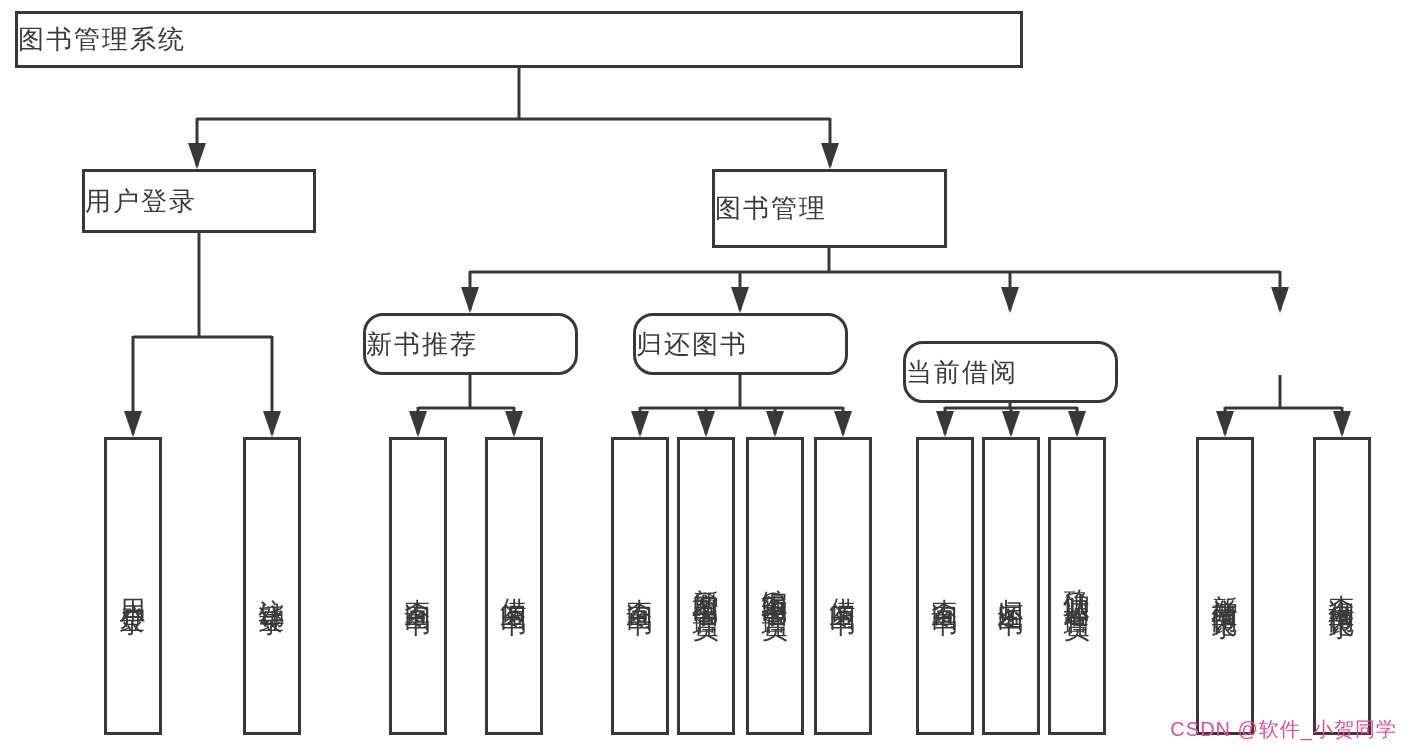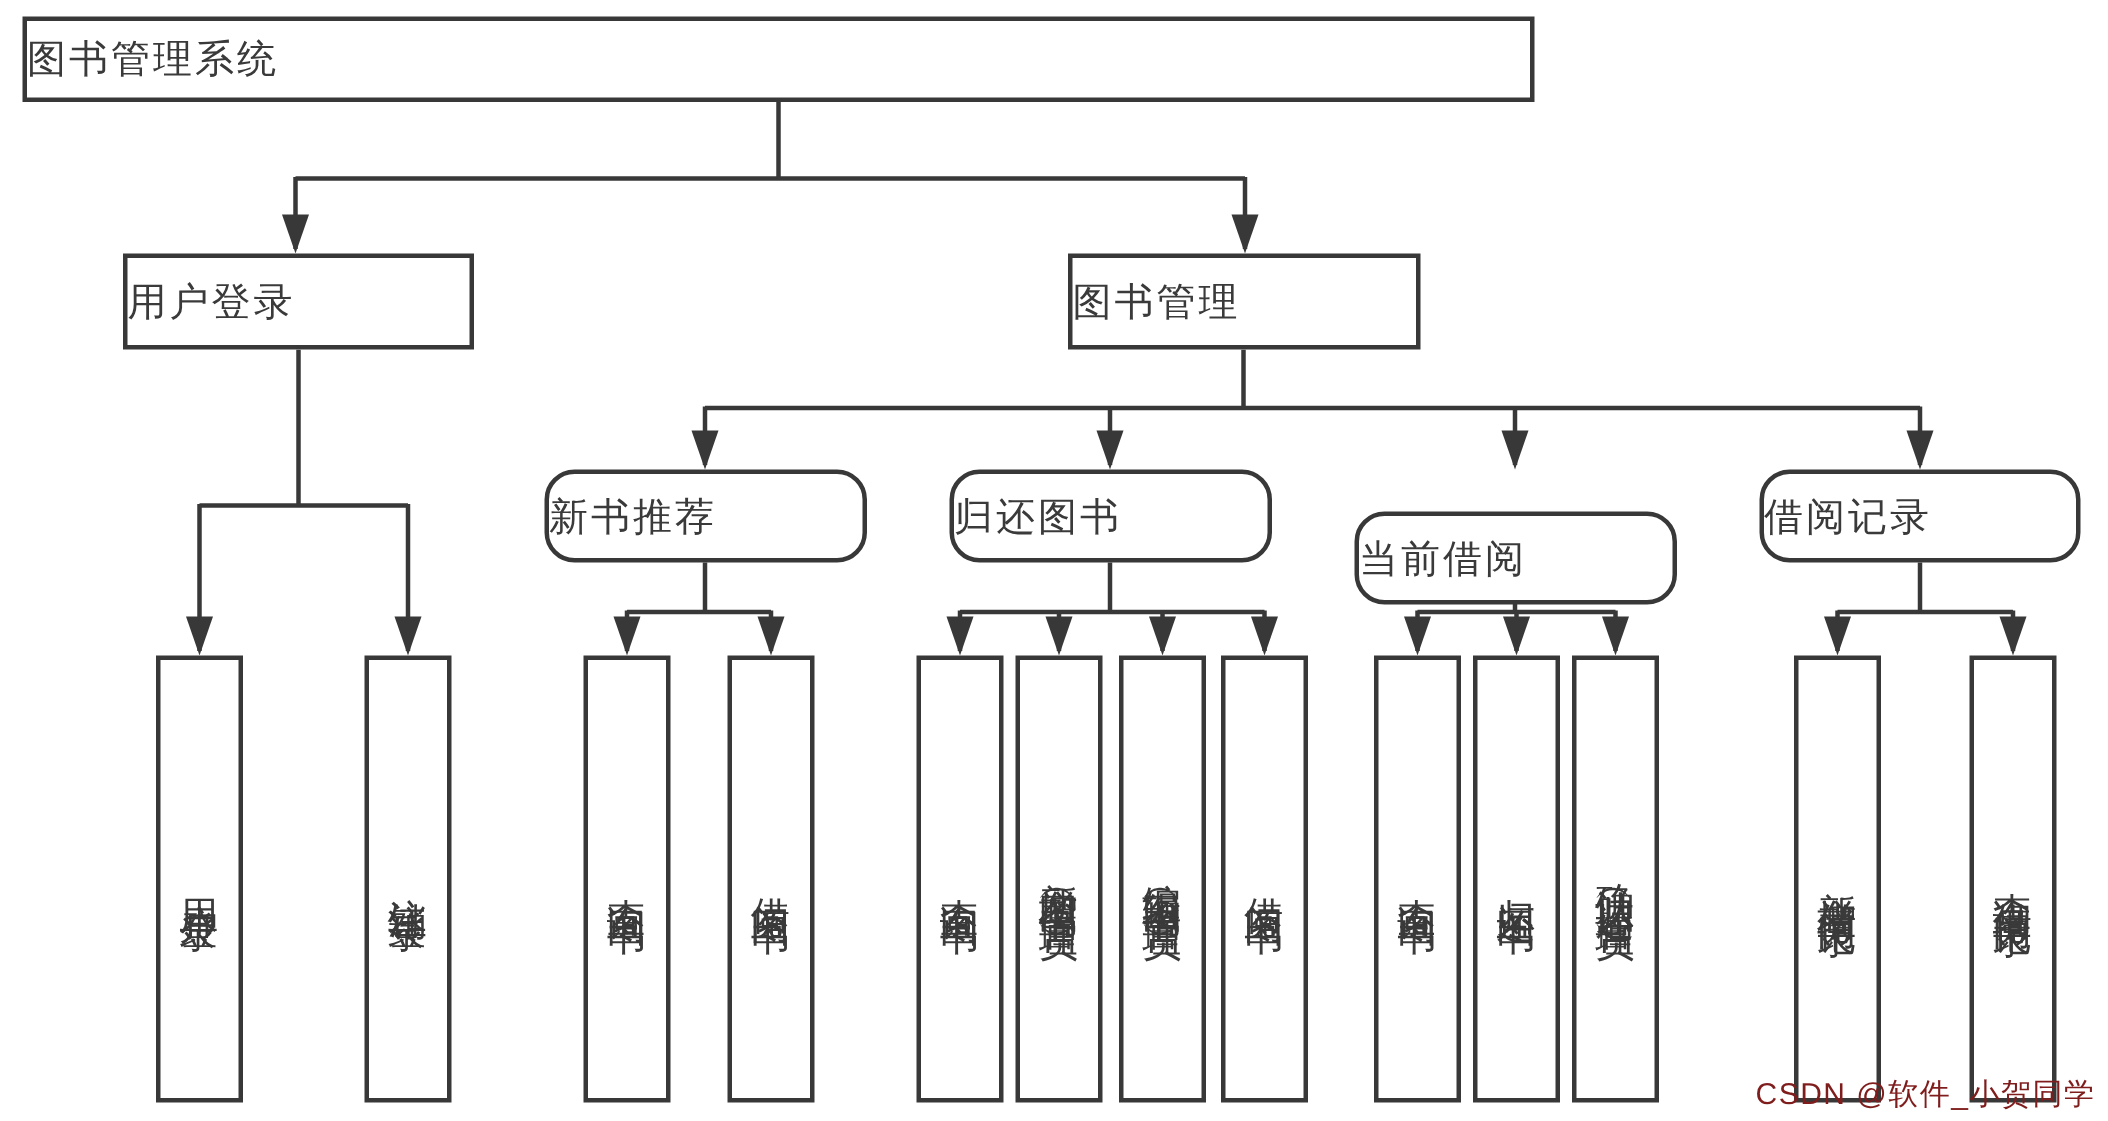--- a/index.html
+++ b/index.html
@@ -45,21 +45,21 @@
     writing-mode: vertical-rl;
     text-orientation: mixed;
     font-size: 26px;
     line-height: 1;
     letter-spacing: 4px;
     color: #3a3a3a;
     white-space: nowrap;
   }
   .node-root   { left: 15px;  top: 11px;  width: 1008px; height: 57px; }
   .node-l2a    { left: 82px;  top: 169px; width: 234px;  height: 64px; }
-  .node-l2b    { left: 712px; top: 169px; width: 235px;  height: 64px; }
+  .node-l2b    { left: 712px; top: 169px; width: 235px;  height: 79px; }
   .node-l3     { top: 313px;  height: 62px; width: 215px; border-radius: 20px; }
   .node-l3-0   { left: 363px; }
   .node-l3-1   { left: 633px; }
   .node-l3-2   { left: 903px; margin-top: 28px; }
   .node-l3-3   { left: 1173px; width: 214px; }
   .leaf-a1 { left: 104px; }
   .leaf-a2 { left: 243px; }
   .leaf-b1 { left: 389px; }
   .leaf-b2 { left: 485px; }
   .leaf-c1 { left: 611px; }
@@ -70,21 +70,21 @@
   .leaf-d2 { left: 982px; }
   .leaf-d3 { left: 1048px; }
   .leaf-e1 { left: 1196px; }
   .leaf-e2 { left: 1313px; }
   .watermark {
     position: absolute;
     top: 716px;
     right: 8px;
     font-size: 20px;
     letter-spacing: 1px;
-    color: #7f1d1d;
+    color: #ec4899;
     z-index: 3;
     white-space: nowrap;
   }
 </style>
 </head>
 <body>
 
 <div class="canvas">
 
   <svg class="connectors" width="1405" height="747" viewBox="0 0 1405 747">
@@ -166,23 +166,20 @@
 
   <div class="hnode node-l3 node-l3-0">
     <span>新书推荐</span>
   </div>
   <div class="hnode node-l3 node-l3-1">
     <span>归还图书</span>
   </div>
   <div class="hnode node-l3 node-l3-2">
     <span>当前借阅</span>
   </div>
-  <div class="hnode node-l3 node-l3-3">
-    <span>借阅记录</span>
-  </div>
 
   <div class="vnode leaf-a1">
     <span>用户登录</span>
   </div>
   <div class="vnode leaf-a2">
     <span>注销登录</span>
   </div>
 
   <div class="vnode leaf-b1">
     <span>查询图书</span>

